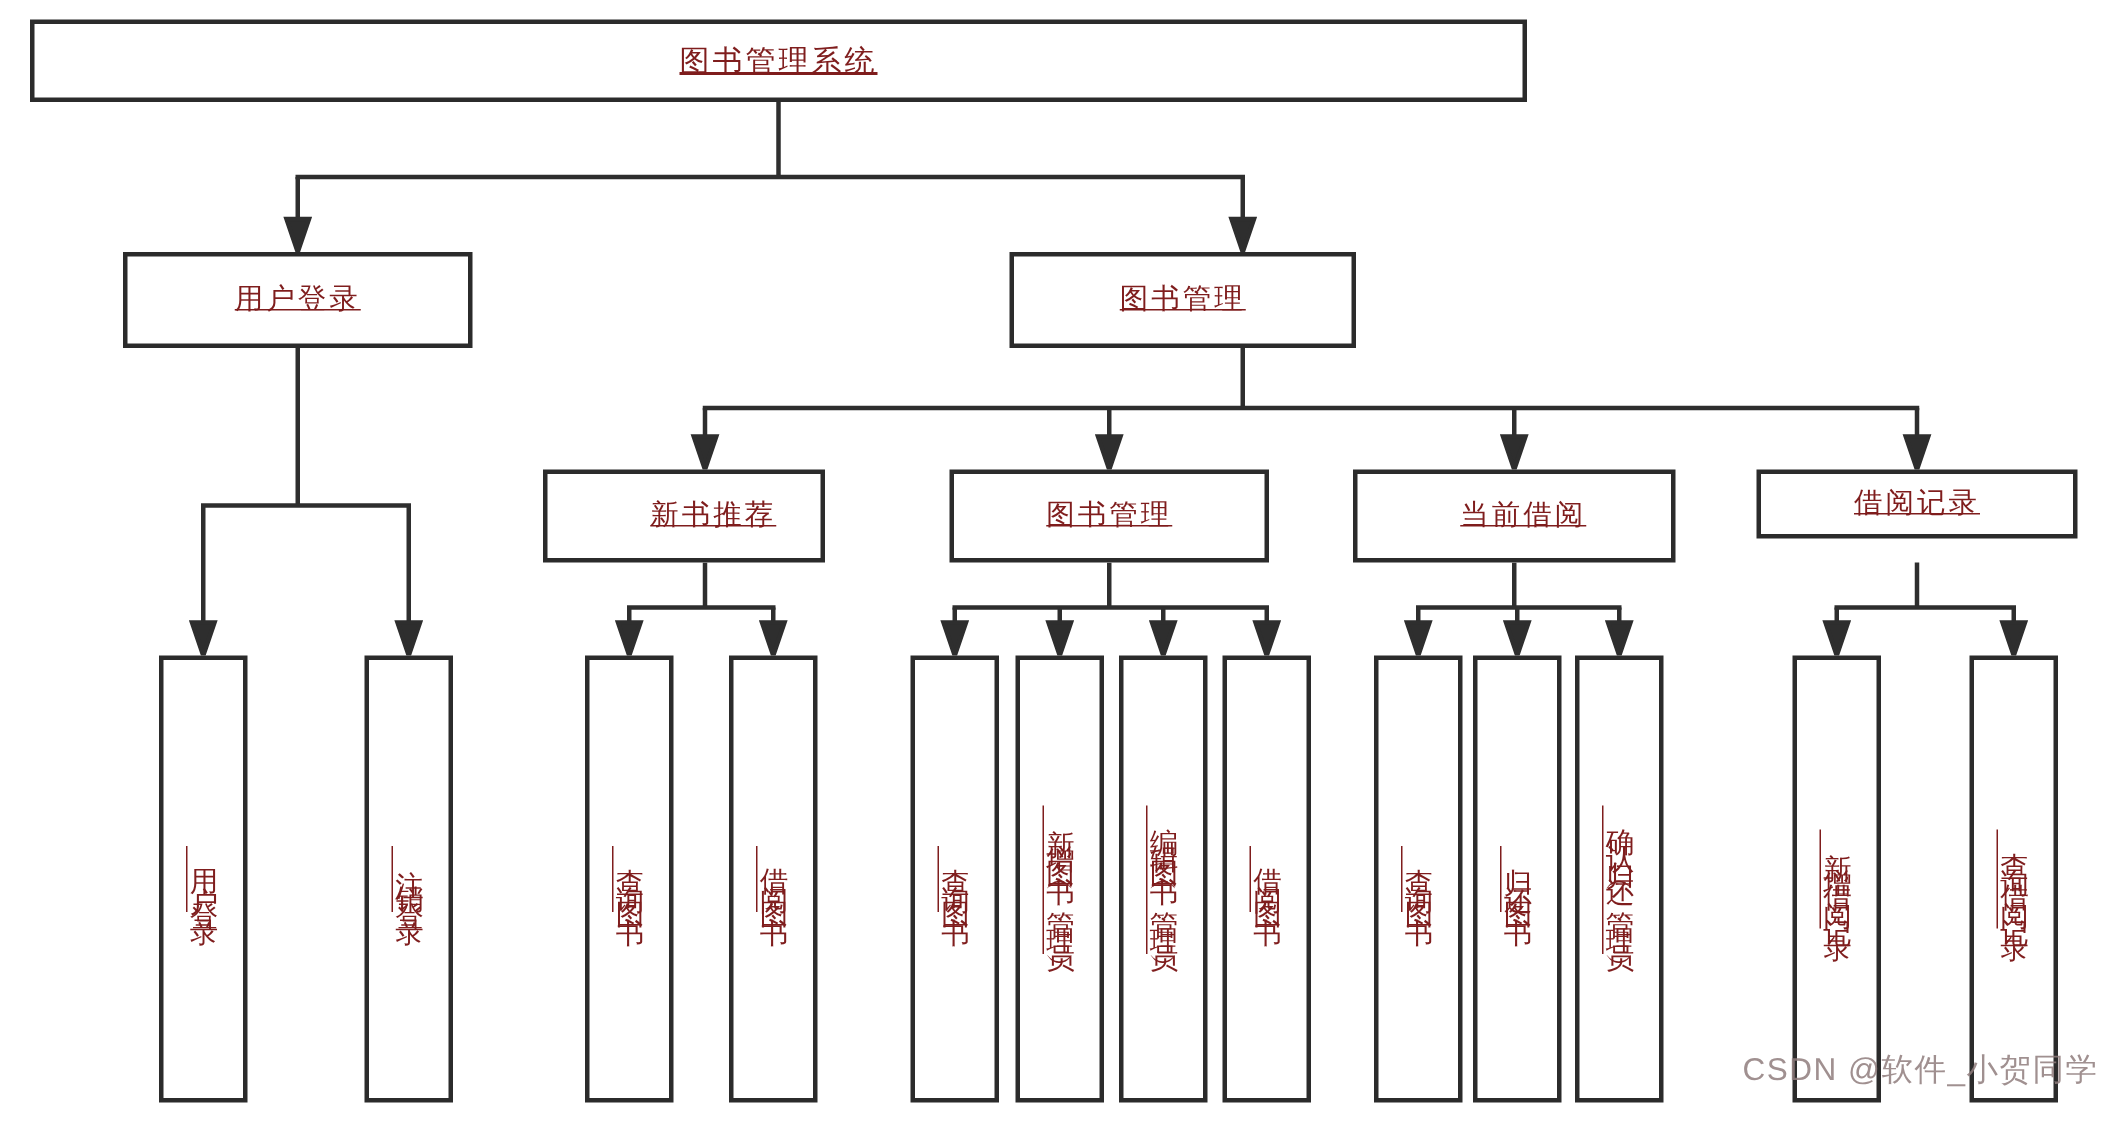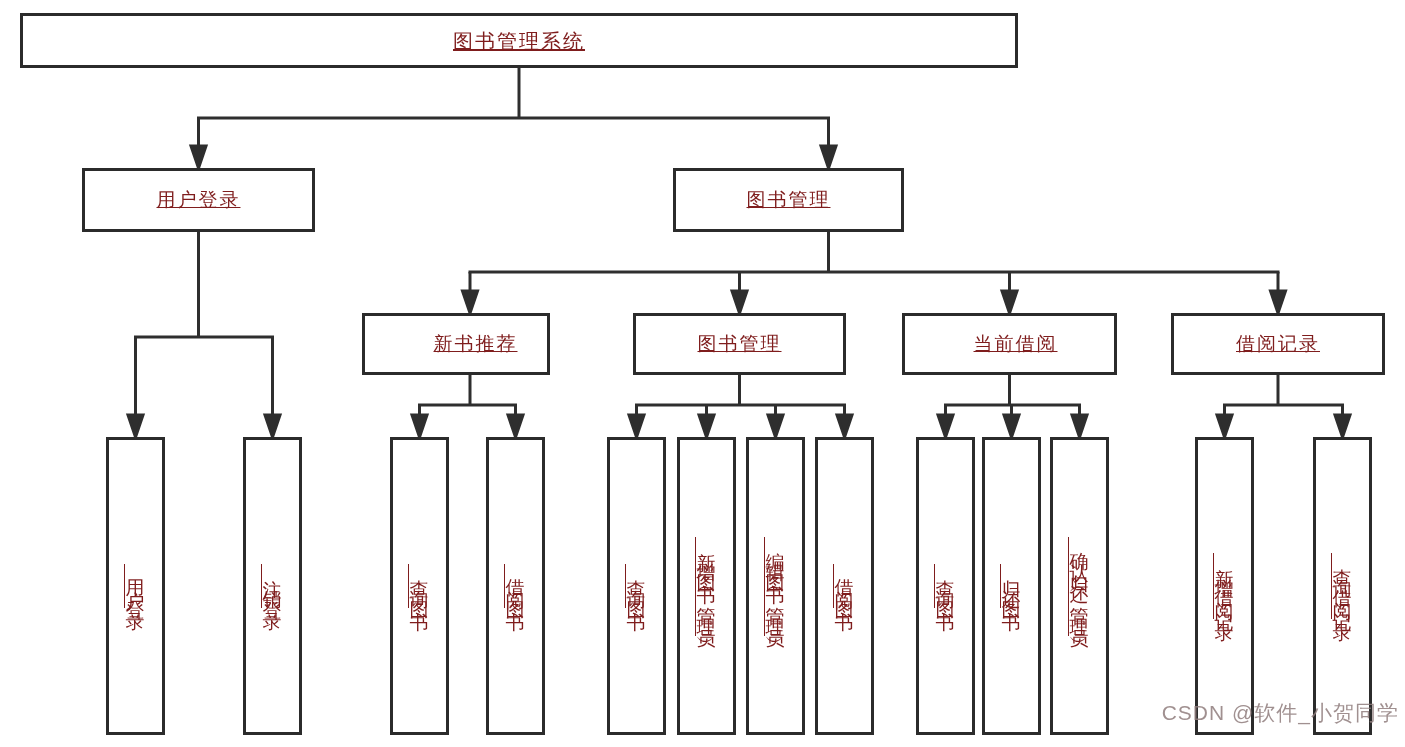--- a/index.html
+++ b/index.html
@@ -134,21 +134,21 @@
   </svg>
 
   <div class="node root" style="left:20px; top:13px; width:998px; height:55px;">图书管理系统</div>
 
   <div class="node" style="left:82px; top:168px; width:233px; height:64px;">用户登录</div>
   <div class="node" style="left:673px; top:168px; width:231px; height:64px;">图书管理</div>
 
   <div class="node" style="left:362px; top:313px; width:188px; height:62px;padding-left:39px;">新书推荐</div>
   <div class="node" style="left:633px; top:313px; width:213px; height:62px;">图书管理</div>
   <div class="node" style="left:902px; top:313px; width:215px; height:62px;padding-left:12px;">当前借阅</div>
-  <div class="node" style="left:1171px; top:313px; width:214px; height:62px;">借阅记录</div>
+  <div class="node" style="left:1171px; top:313px; width:214px; height:46px;">借阅记录</div>
 
   <div class="node vnode" style="left:106px; top:437px; width:59px; height:298px;">
     <span class="vtext">用户登录</span>
   </div>
   <div class="node vnode" style="left:243px; top:437px; width:59px; height:298px;">
     <span class="vtext">注销登录</span>
   </div>
 
   <div class="node vnode" style="left:390px; top:437px; width:59px; height:298px;">
     <span class="vtext">查询图书</span>

